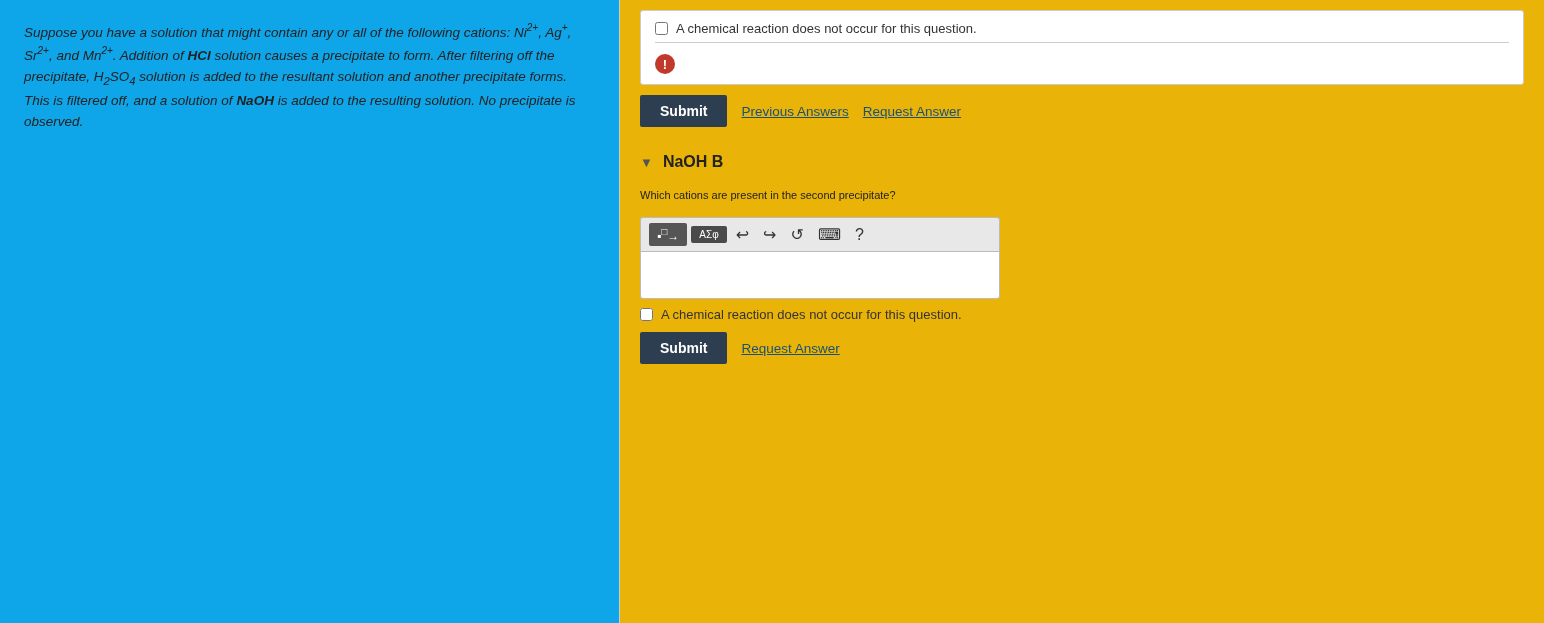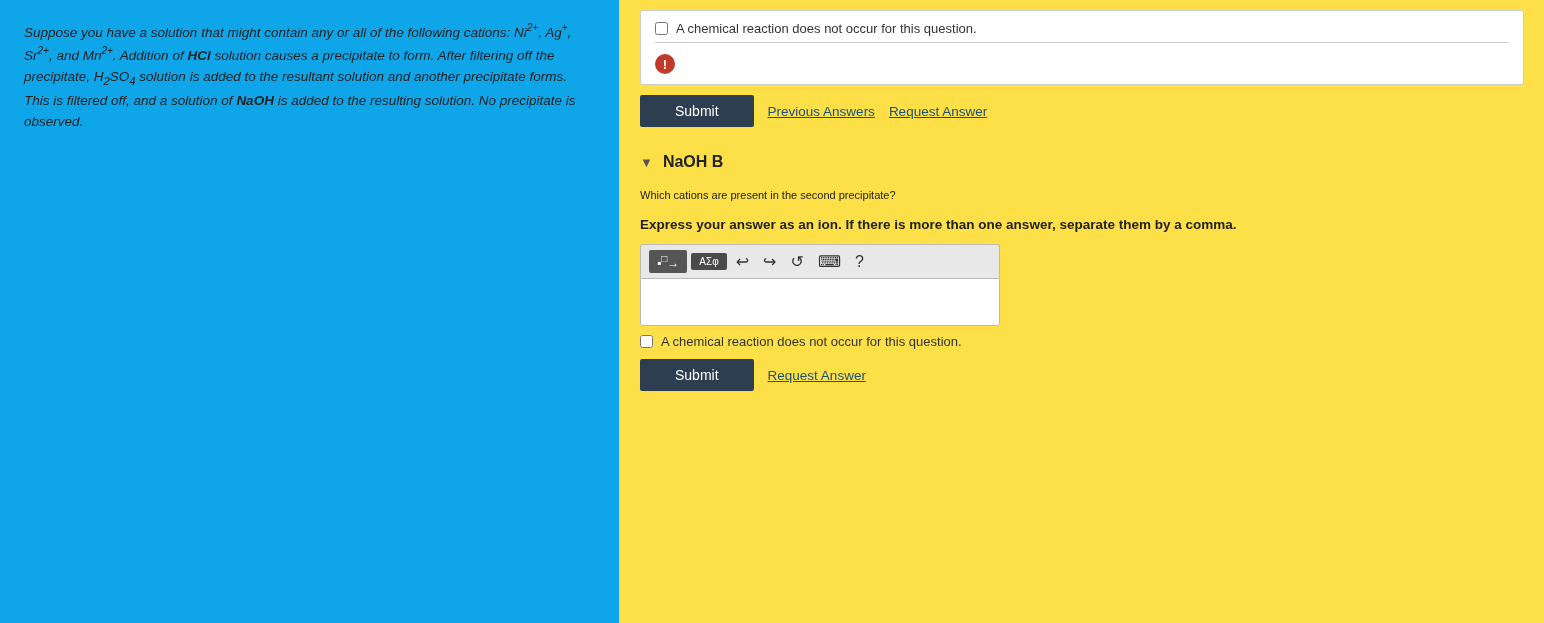--- a/index.html
+++ b/index.html
@@ -13,21 +13,21 @@
     .left-panel {
       width: 620px;
       min-width: 620px;
       background: #0ea5e9;
       padding: 20px 24px;
       border-right: 1px solid #ccc;
       font-style: italic;
     }
     .right-panel {
       flex: 1;
-      background: #fde047;
+      background: #eab308;
       padding: 10px 20px;
       overflow-y: auto;
     }
     .problem-text {
       font-size: 13.5px;
       line-height: 1.6;
       color: #222;
     }
     sup { font-size: 10px; }
     .part-section {
@@ -74,23 +74,23 @@
     .action-row {
       display: flex;
       align-items: center;
       gap: 14px;
       margin-bottom: 18px;
     }
     .submit-btn {
       background: #2c3e50;
       color: #fff;
       border: 2px solid #2c3e50;
-      padding: 6px 33px;
+      padding: 6px 18px;
       font-size: 14px;
-      font-weight: normal;
+      font-weight: bold;
       cursor: pointer;
       border-radius: 2px;
     }
     .link-btn {
       color: #1a5276;
       text-decoration: underline;
       background: none;
       border: none;
       cursor: pointer;
       font-size: 13.5px;
@@ -212,21 +212,20 @@
     </div>
   </div>
 
   <div class="part-b-section">
     <div class="part-header">
       <span class="chevron-down">▼</span>
       <span>NaOH B</span>
     </div>
 
     <p class="part-question">Which cations are present in the second precipitate?</p>
-    <p class="part-instruction">Express your answer as an ion. If there is more than one answer, separate them by a comma.</p>
 
     <div class="input-wrapper">
       <div class="math-toolbar">
         <button class="math-toolbar-btn">
           <span>▪<sup>□</sup>→</span>
         </button>
         <button class="math-toolbar-btn greek">
           <span>ΑΣφ</span>
         </button>
         <button class="toolbar-icon-btn">

